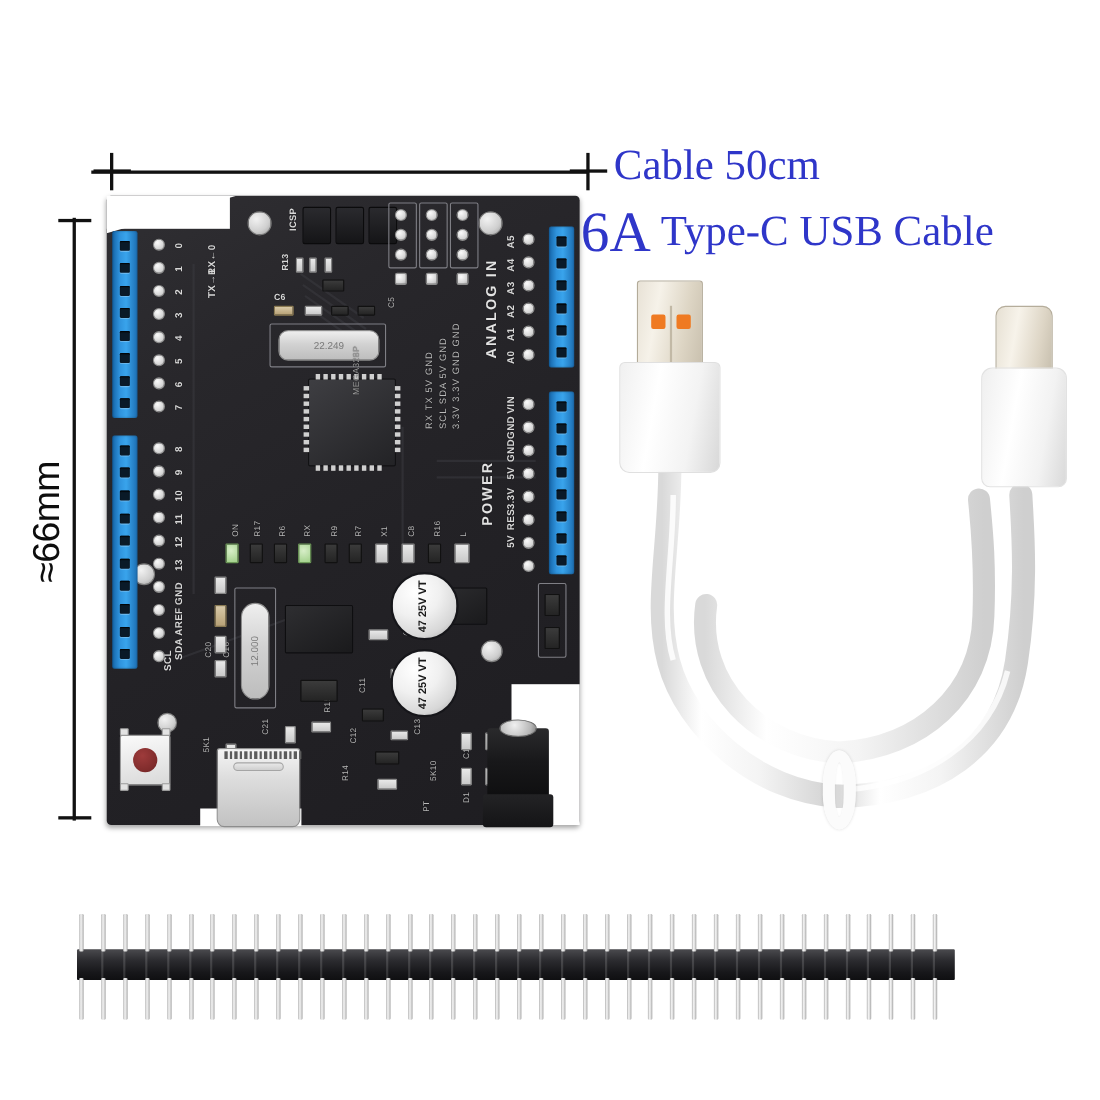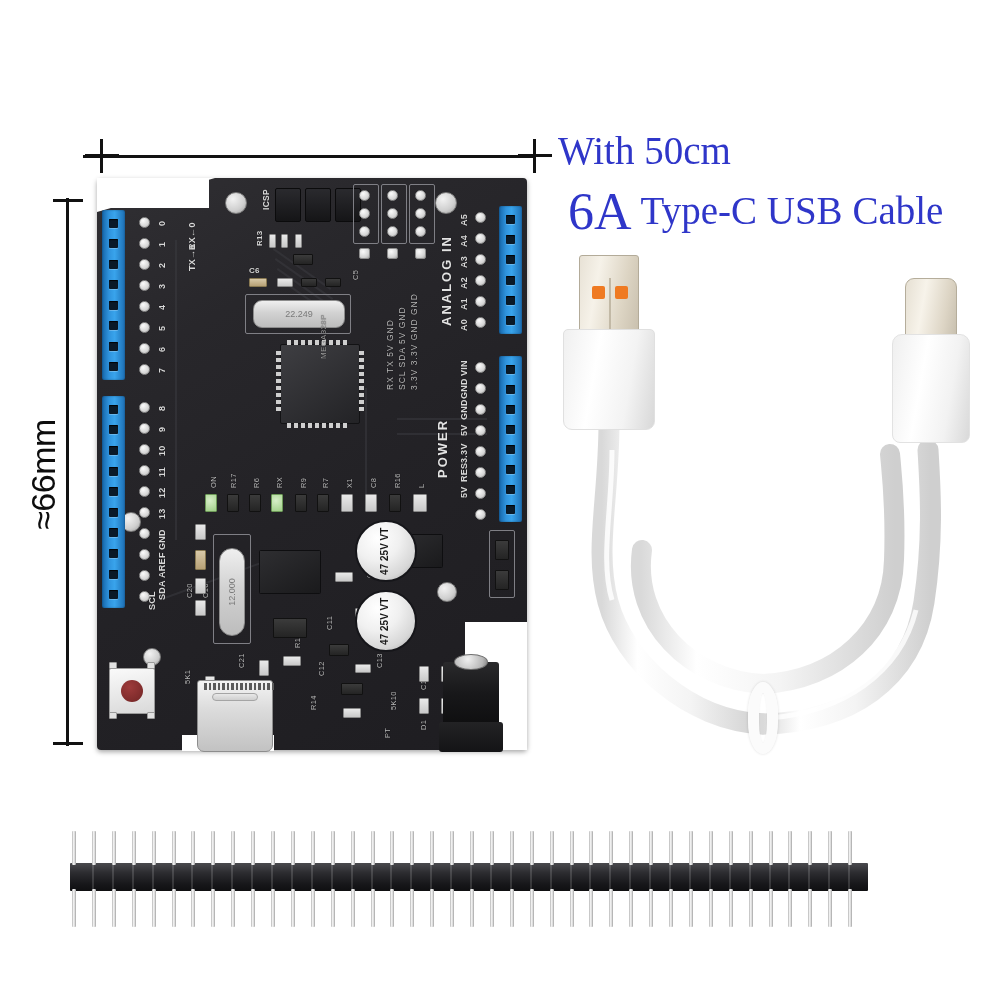--- a/index.html
+++ b/index.html
@@ -53,21 +53,21 @@
   #tick-lb { top: 742px; }
 
   
   .blue-text {
     position: absolute;
     font-family: "Liberation Serif", serif;
     color: #2f36c9;
     white-space: nowrap;
   }
   #txt-with { left: 558px; top: 128px; font-size: 39px; }
-  #txt-line2 { left: 568px; top: 182px; font-size: 39px; }
+  #txt-line2 { left: 528px; top: 182px; font-size: 39px; }
   #txt-6a { font-size: 52px; vertical-align: -5px; letter-spacing: 0px; }
 
   
   #board {
     position: absolute; left: 97px; top: 178px;
     width: 430px; height: 572px;
   }
   .pcb-body {
     position: absolute; inset: 0;
     background: linear-gradient(150deg, #302f33 0%, #28272b 25%, #232226 55%, #1e1d21 100%);
@@ -307,21 +307,21 @@
 
   <div class="dim-line-top"></div>
   <div class="tick-cross" id="cross-tl"></div>
   <div class="tick-cross" id="cross-tr"></div>
 
   <div class="dim-label-left">≈66mm</div>
   <div class="dim-line-left"></div>
   <div class="tick-h" id="tick-lt"></div>
   <div class="tick-h" id="tick-lb"></div>
 
-  <div class="blue-text" id="txt-with">With 50cm</div>
+  <div class="blue-text" id="txt-with">Cable 50cm</div>
   <div class="blue-text" id="txt-line2"><span id="txt-6a">6A</span><span> Type-C USB Cable</span></div>
 
   <div id="board">
     <div class="pcb-body"></div>
     <div class="pcb-notch2"></div>
     <div class="pcb-notch"></div>
     <div class="pcb-step"></div>
     <div class="pcb-usb-notch"></div>
 
     <div class="trace" style="left:78px;top:62px;width:2px;height:300px;"></div>

